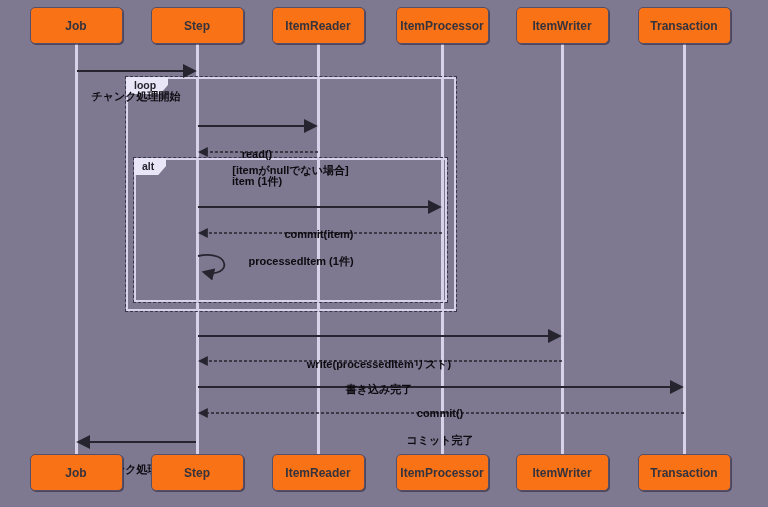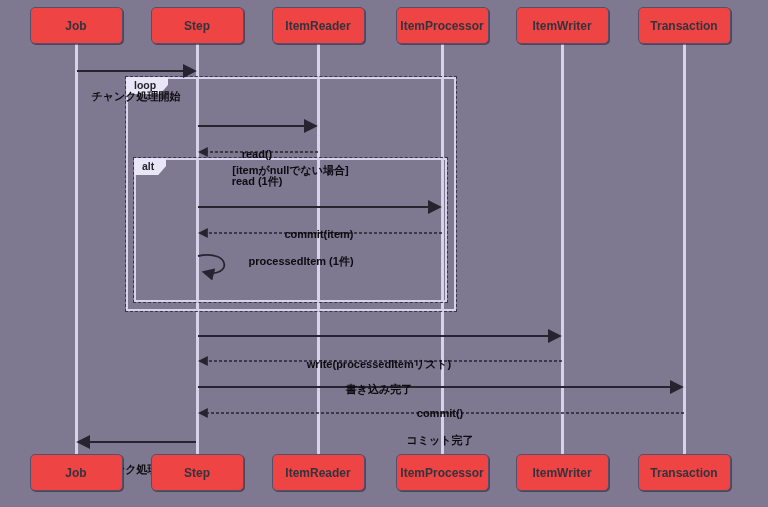--- a/index.html
+++ b/index.html
@@ -7,21 +7,21 @@
     position:relative;width:768px;height:507px;overflow:hidden;
     background:#7e7890;
     font-family:"Liberation Sans","DejaVu Sans",sans-serif;
   }
   .lifeline{
     position:absolute;top:25px;height:447px;width:3px;
     background:#d7d2e7;
   }
   .pbox{
     position:absolute;width:93px;height:37px;
-    background:#ef4444;border:1px solid #554f6b;border-radius:5px;
+    background:#f97316;border:1px solid #554f6b;border-radius:5px;
     box-shadow:1px 1px 0 rgba(32,29,45,.55);
     display:flex;align-items:center;justify-content:center;
     font-size:12px;font-weight:600;color:#35333d;box-sizing:border-box;
   }
   .fragment{
     position:absolute;border:2px solid #d8d3ea;outline:1px dashed #38344a;
     box-sizing:border-box;background:transparent;
   }
   .frag-tab{
     position:absolute;left:-2px;top:-2px;
@@ -76,21 +76,21 @@
     <path d="M198,256 C232,249 232,279 204,272" fill="none" stroke="#26242e" stroke-width="1.8" marker-end="url(#ah)"></path>
     <line x1="198" y1="336" x2="559" y2="336" stroke="#26242e" stroke-width="2" marker-end="url(#ah)"></line>
     <line x1="562" y1="361" x2="200" y2="361" stroke="#26242e" stroke-width="1.4" stroke-dasharray="3 2" marker-end="url(#ah)"></line>
     <line x1="198" y1="387" x2="681" y2="387" stroke="#26242e" stroke-width="2" marker-end="url(#ah)"></line>
     <line x1="684" y1="413" x2="200" y2="413" stroke="#26242e" stroke-width="1.4" stroke-dasharray="3 2" marker-end="url(#ah)"></line>
     <line x1="196" y1="442" x2="79" y2="442" stroke="#26242e" stroke-width="2" marker-end="url(#ah)"></line>
   </svg>
 
   <div class="msg" style="left:136px;top:53px">チャンク処理開始</div>
   <div class="msg" style="left:257px;top:112px">read()</div>
-  <div class="msg" style="left:257px;top:138px">read (1件)</div>
+  <div class="msg" style="left:257px;top:138px">item (1件)</div>
   <div class="msg" style="left:319px;top:192px">commit(item)</div>
   <div class="msg" style="left:301px;top:218px">processedItem (1件)</div>
   <div class="msg" style="left:379px;top:321px">write(processedItemリスト)</div>
   <div class="msg" style="left:379px;top:346px">書き込み完了</div>
   <div class="msg" style="left:440px;top:371px">commit()</div>
   <div class="msg" style="left:440px;top:397px">コミット完了</div>
   <div class="msg" style="left:136px;top:426px">チャンク処理完了</div>
 
   <div class="pbox" style="left:29.5px;top:7px">Job</div>
   <div class="pbox" style="left:150.5px;top:7px">Step</div>

